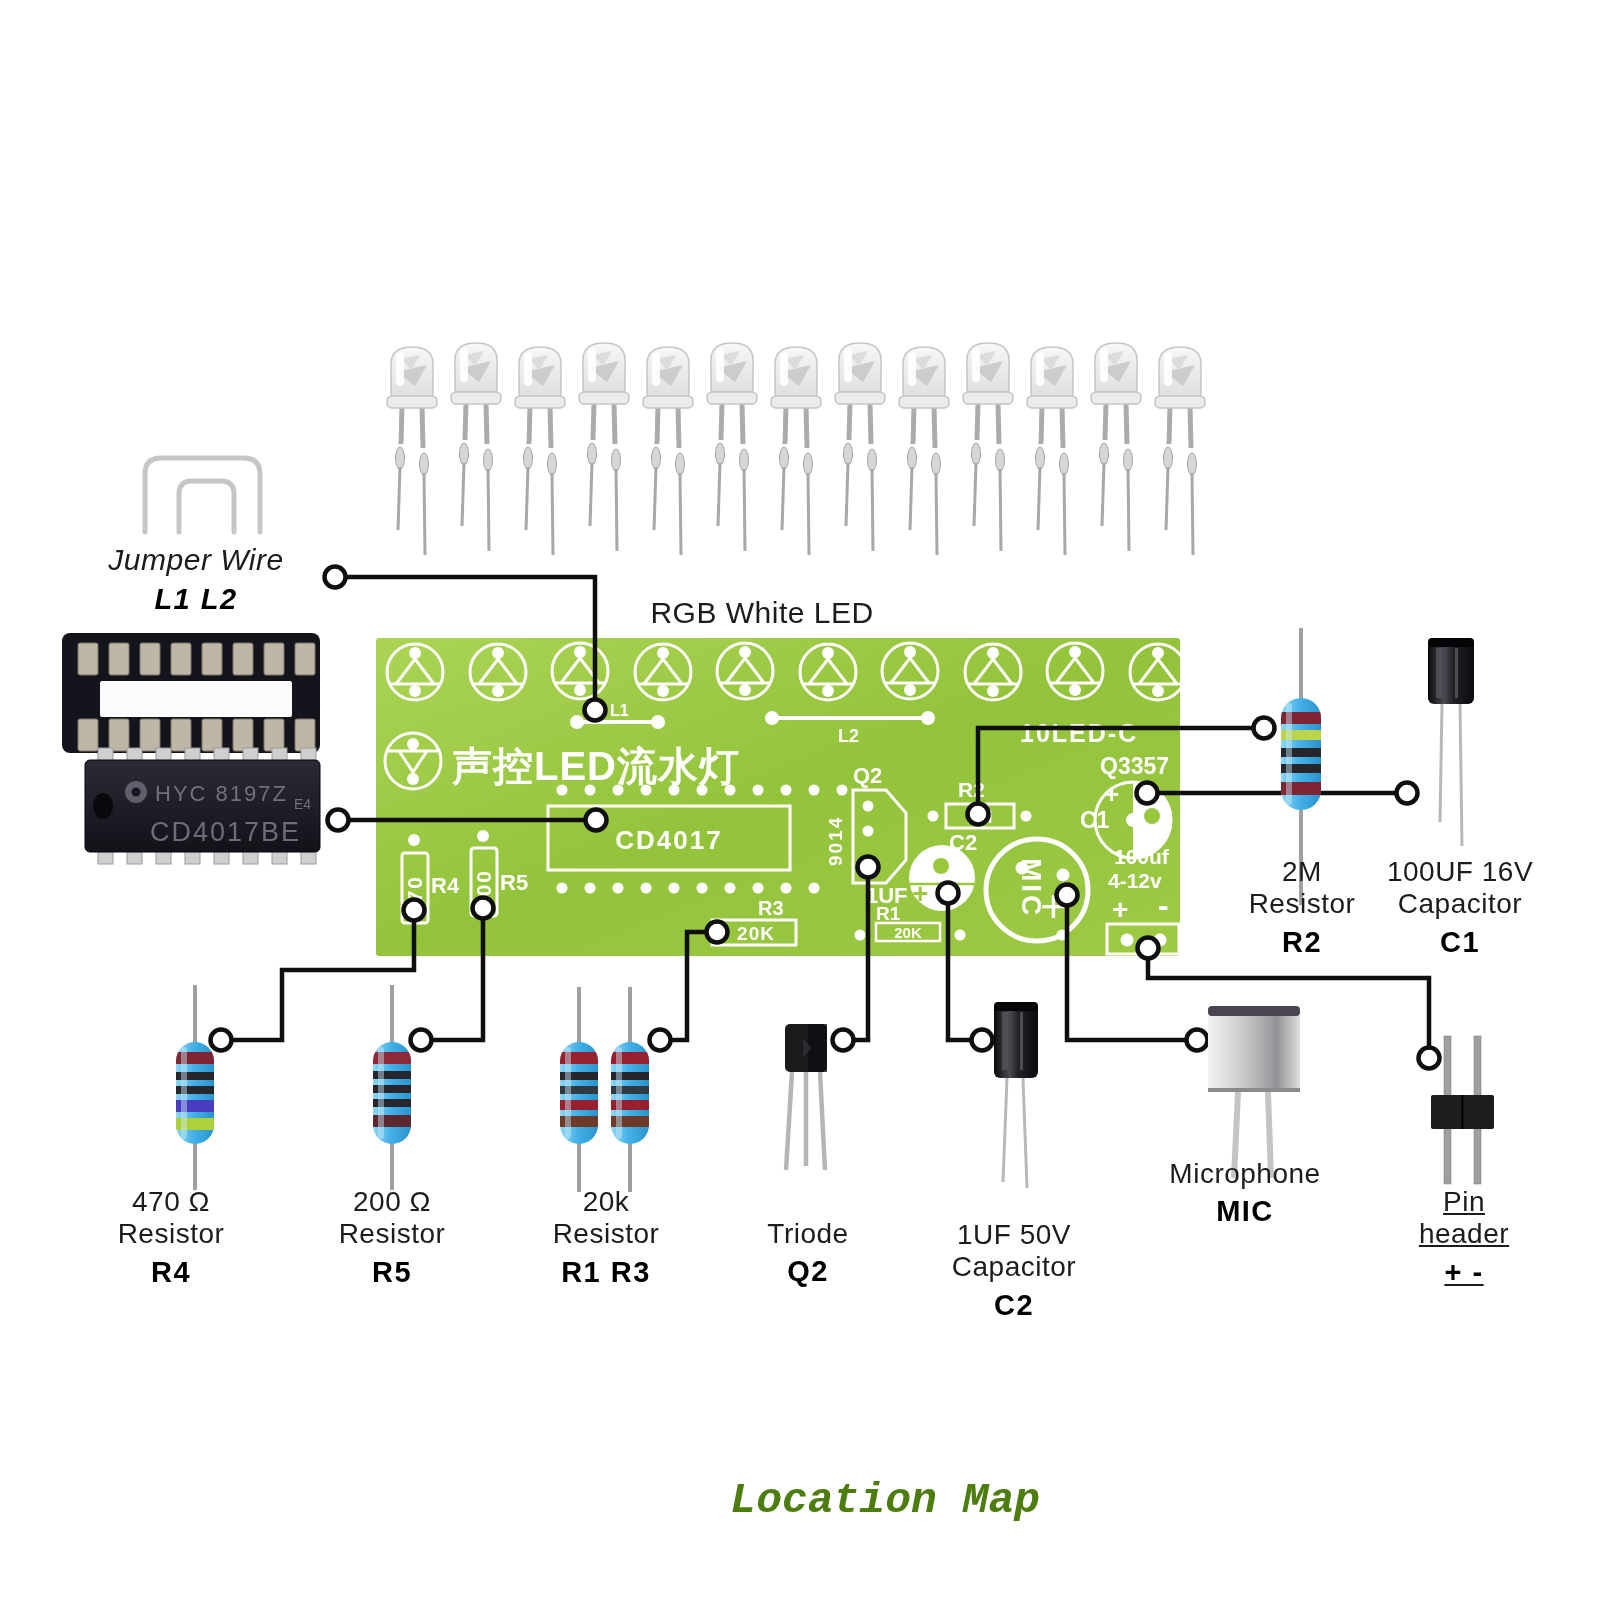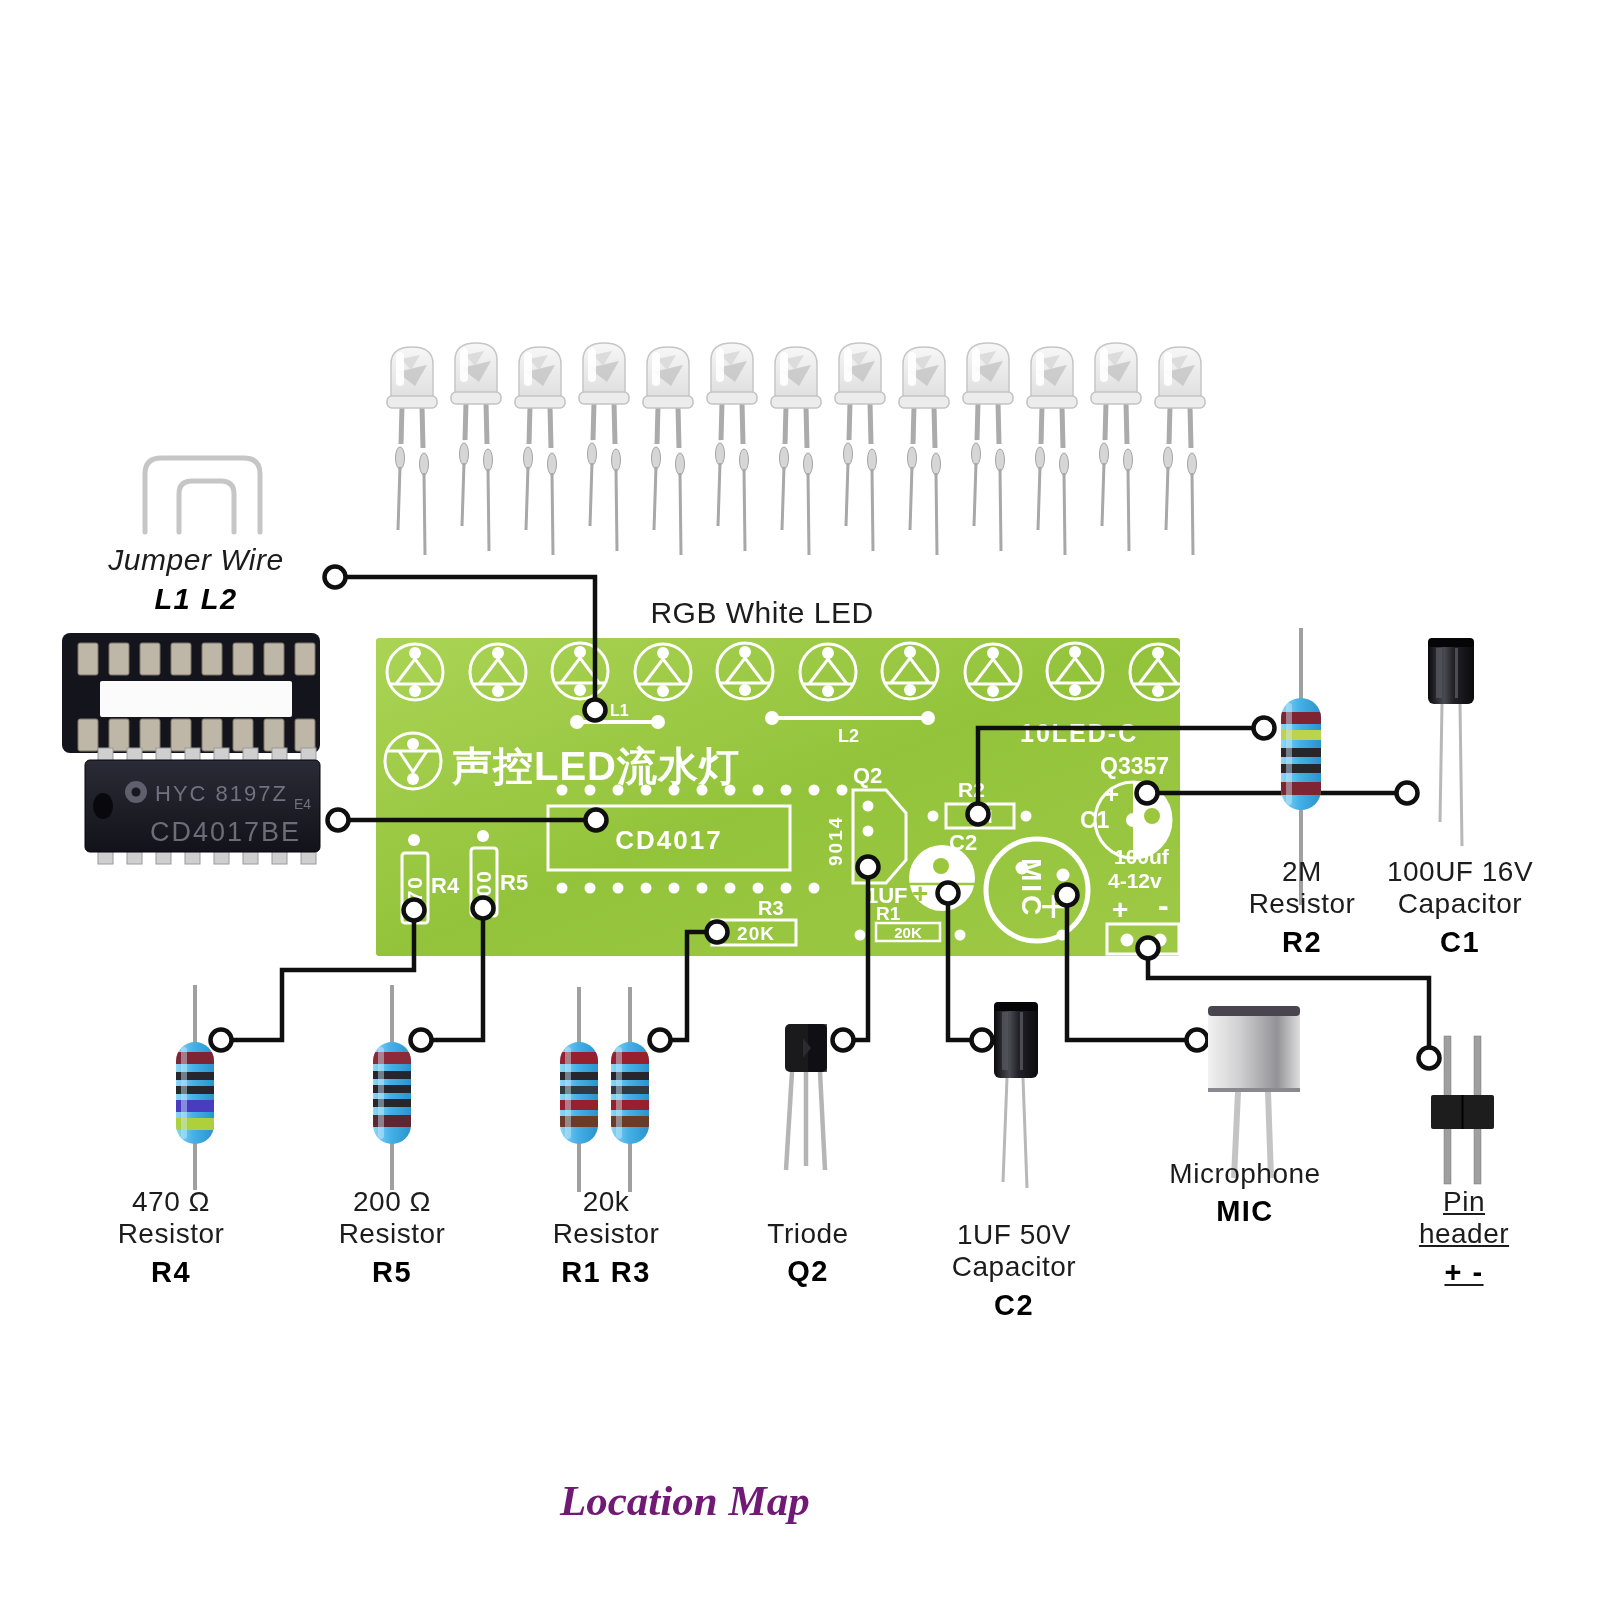--- a/index.html
+++ b/index.html
@@ -5,23 +5,23 @@
   html,body{margin:0;padding:0;background:#fff;}
   .canvas{position:relative;width:1600px;height:1600px;background:#ffffff;overflow:hidden;
           font-family:"Liberation Sans",sans-serif;}
   .canvas svg{position:absolute;left:0;top:0;}
   .lbl{position:absolute;text-align:center;color:#1c1c1c;
        font:28px/1.16 "Liberation Sans",sans-serif;letter-spacing:.5px;}
   .lbl.big{font-size:30px;}
   .lbl .ln{display:block;}
   .lbl .ref{display:block;color:#000000;font-weight:bold;font-size:29px;
             margin-top:5px;letter-spacing:1.5px;}
-  .map-title{position:absolute;left:560px;top:1476px;width:480px;text-align:left;
-             font-family:Liberation Serif, serif;font-style:italic;font-weight:bold;
-             font-size:43px;color:#701a75;}
+  .map-title{position:absolute;left:560px;top:1476px;width:480px;text-align:right;
+             font-family:Liberation Mono, monospace;font-style:italic;font-weight:bold;
+             font-size:43px;color:#4d7c0f;}
   svg text{font-family:"Liberation Sans",sans-serif;}
 </style>
 </head>
 <body>
 
 <div class="canvas">
 
 <svg width="1600" height="1600" viewBox="0 0 1600 1600" xmlns="http://www.w3.org/2000/svg">
   <defs>
     <linearGradient id="gpcb" x1="0" y1="0" x2="1" y2="1">

